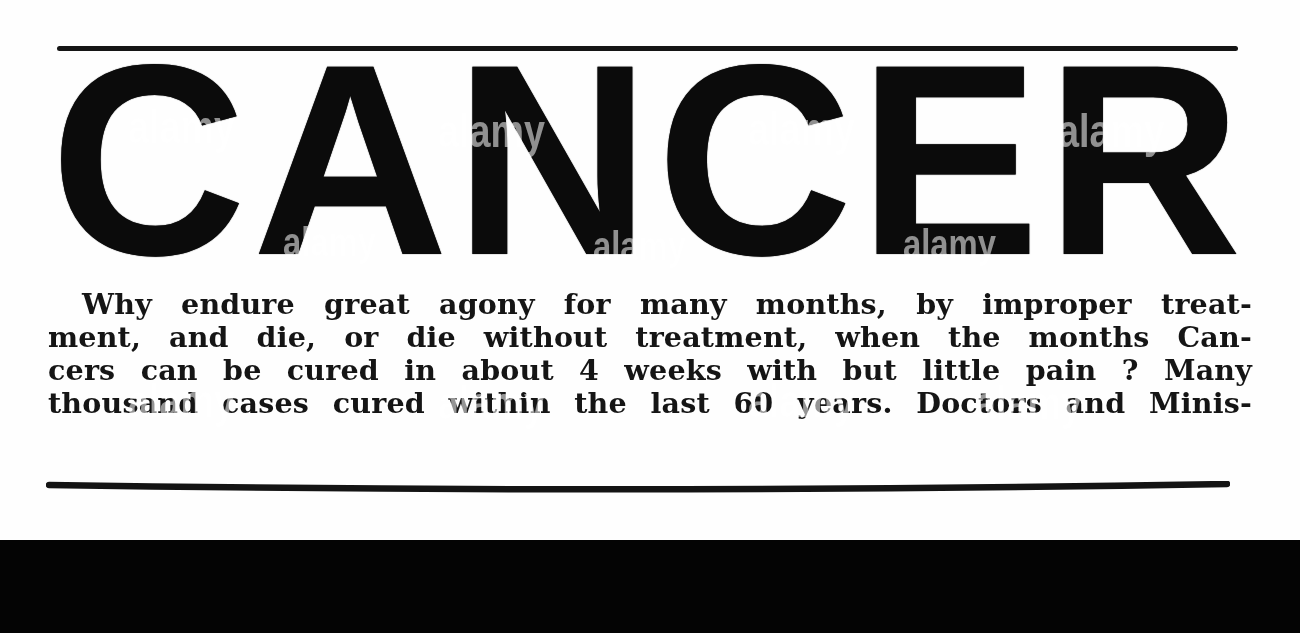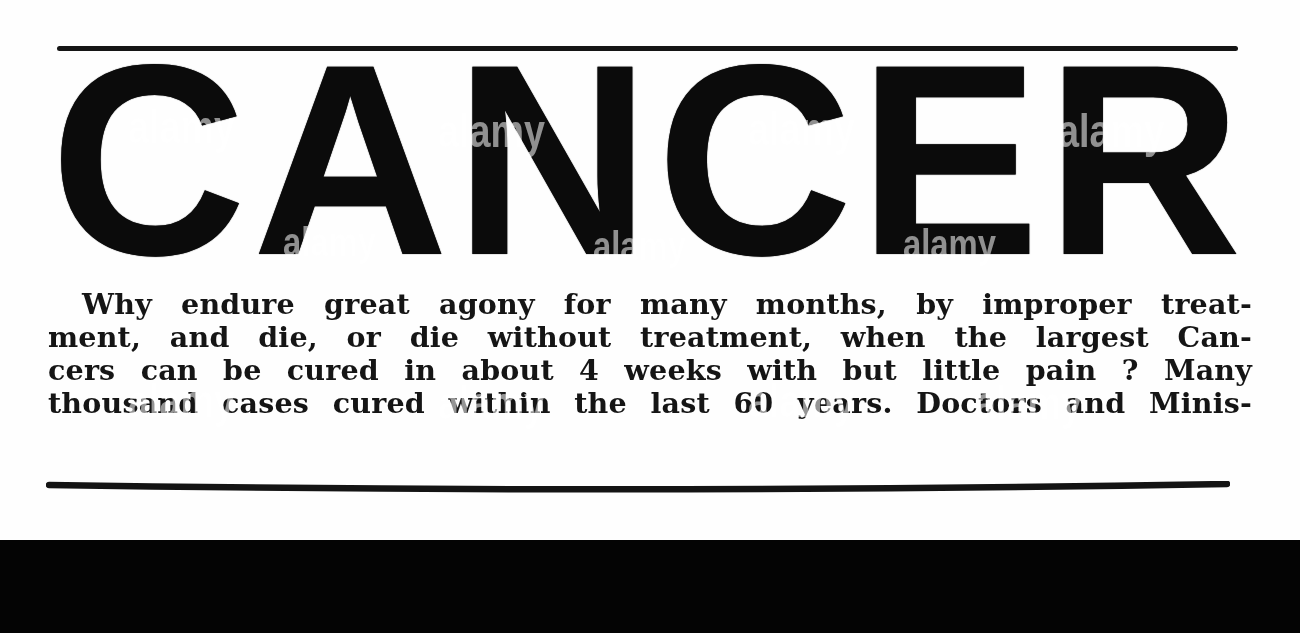--- a/index.html
+++ b/index.html
@@ -82,21 +82,21 @@
       <span>C</span>
       <span>A</span>
       <span>N</span>
       <span>C</span>
       <span>E</span>
       <span>R</span>
     </div>
 
   <div class="ad-body">
     <div class="bline indent">Why endure great agony for many months, by improper treat-</div>
-    <div class="bline">ment, and die, or die without treatment, when the largest Can-</div>
+    <div class="bline">ment, and die, or die without treatment, when the months Can-</div>
     <div class="bline">cers can be cured in about 4 weeks with but little pain ? Many</div>
     <div class="bline">thousand cases cured within the last 60 years. Doctors and Minis-</div>
   </div>
 
   <svg class="rule-bottom" viewBox="0 0 1184 16" preserveAspectRatio="none">
     <path d="M3,4 Q592,13 1181,3" stroke="#141414" stroke-width="6.5" fill="none" stroke-linecap="round"></path>
   </svg>
 
   <div class="wm-layer">
     <span class="wm" style="left:128px;top:104px">alamy</span>

